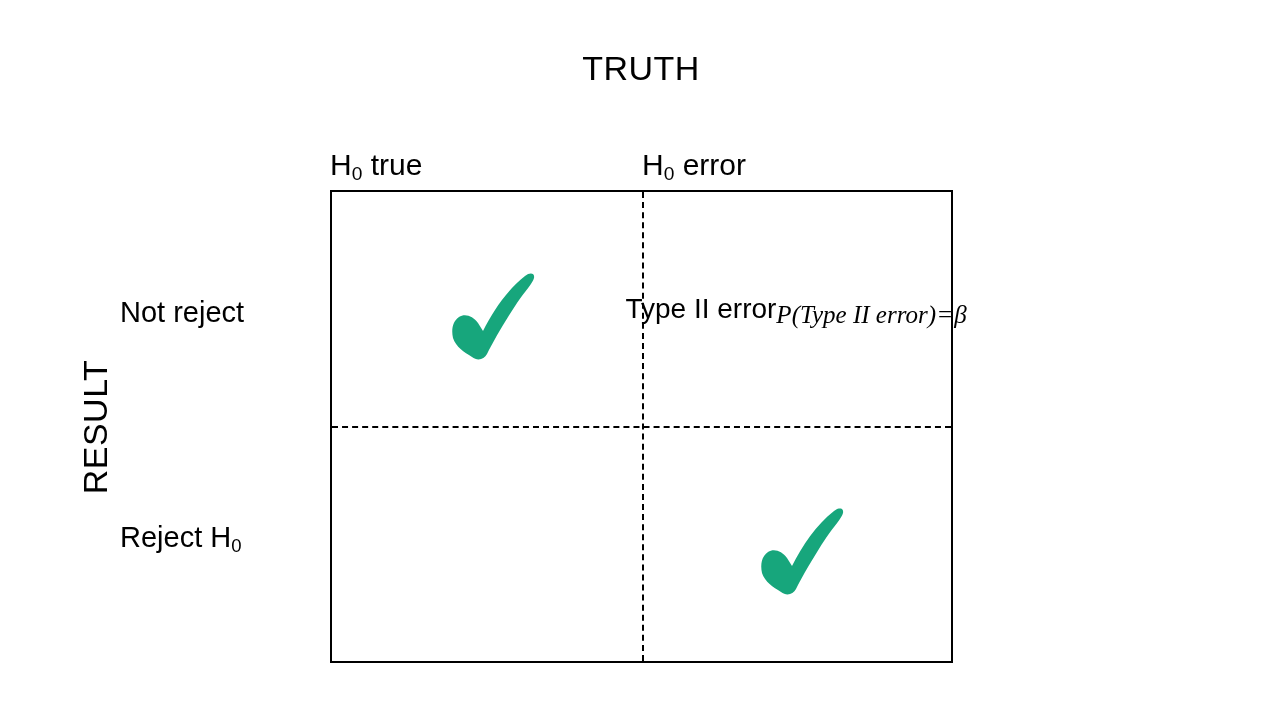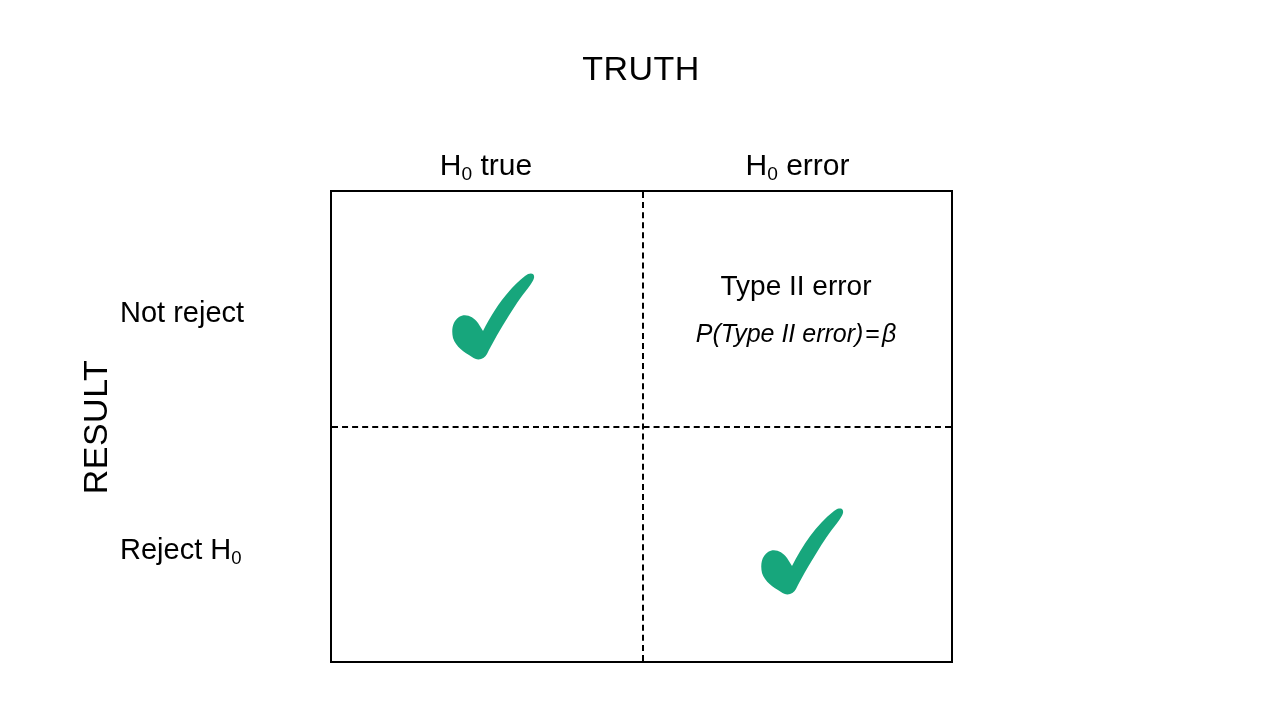--- a/index.html
+++ b/index.html
@@ -29,21 +29,20 @@
     font-weight: 400;
     letter-spacing: 0.5px;
   }
 
   
   .col-header {
     position: absolute;
     top: 146px;
     font-size: 30px;
     line-height: 38px;
-    text-align: center;
     white-space: nowrap;
   }
   #col-header-0 { left: 330px; width: 312px; }
   #col-header-1 { left: 642px; width: 311px; }
 
   
   #axis-label-result {
     position: absolute;
     left: 95px;
     top: 427px;
@@ -58,21 +57,21 @@
   
   .row-header {
     position: absolute;
     left: 120px;
     width: 220px;
     text-align: left;
     font-size: 29px;
     line-height: 49px;
   }
   #row-header-0 { top: 288px; }
-  #row-header-1 { top: 513px; margin-top: 12px; }
+  #row-header-1 { top: 513px; }
 
   
   #matrix {
     position: absolute;
     left: 330px;
     top: 190px;
     width: 623px;
     height: 473px;
     border: 2px solid #000000;
     box-sizing: border-box;
@@ -93,38 +92,38 @@
     height: 0;
     border-top: 2px dashed #000000;
   }
 
   
   .cell {
     position: absolute;
     width: 310px;
     height: 234px;
     display: flex;
-    flex-direction: column;
+    flex-direction: row;
     align-items: center;
     justify-content: center;
     box-sizing: border-box;
   }
   #cell-0-0 { left: 0;     top: 0;    }
   #cell-0-1 { left: 309px; top: 0;    }
   #cell-1-0 { left: 0;     top: 235px;}
   #cell-1-1 { left: 309px; top: 235px;}
 
   .cell-title {
     font-size: 28px;
     line-height: 36px;
     text-align: center;
     white-space: nowrap;
   }
   .cell-formula {
-    font-family: Liberation Sans, sans-serif;
+    font-family: Liberation Serif, serif;
     font-style: italic;
     font-size: 25px;
     line-height: 34px;
     text-align: left;
     white-space: nowrap;
     margin-top: 12px;
   }
   .cell-formula .op {
     font-style: normal;
     padding: 0 2px;

